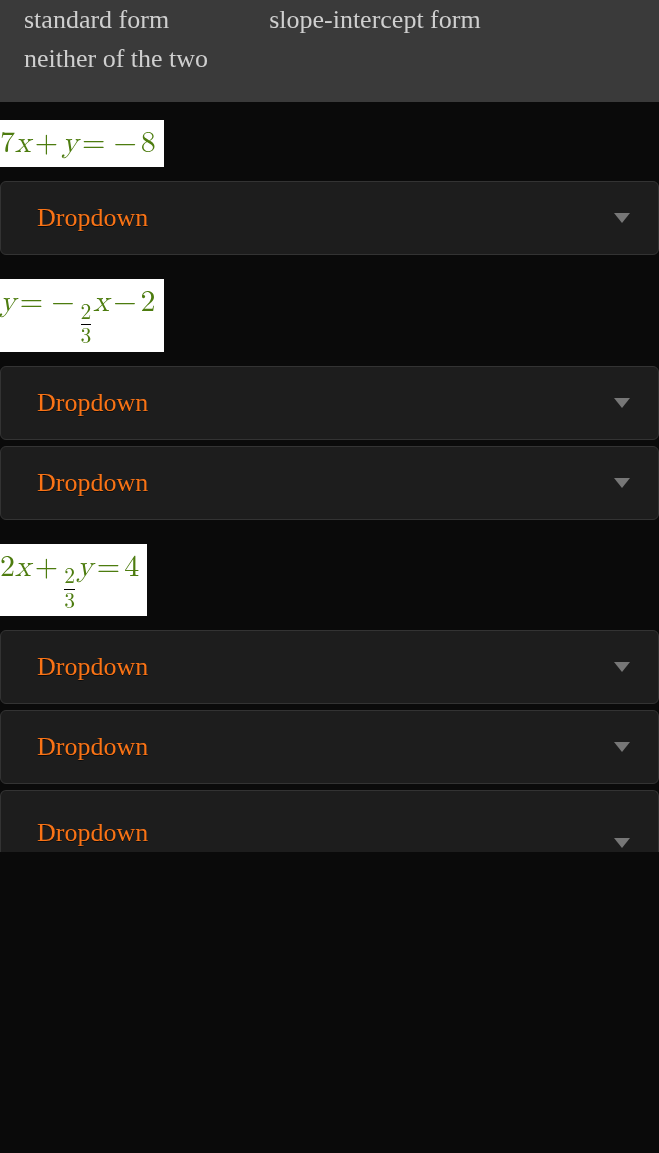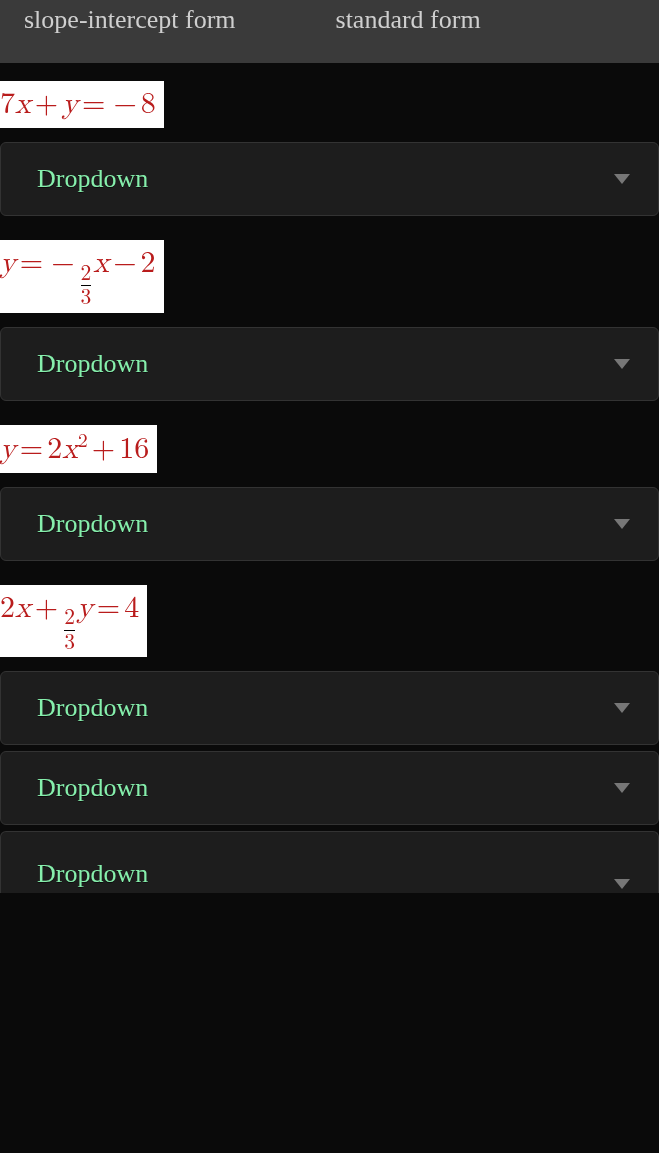--- a/index.html
+++ b/index.html
@@ -17,21 +17,21 @@
     font-size: 26px;
     color: #cfcfcf;
     line-height: 1.5;
   }
   .header-row1 {
     display: flex;
     gap: 100px;
   }
   .equation-box {
     background: #ffffff;
-    color: #b91c1c;
+    color: #4d7c0f;
     font-family: 'Cambria Math', 'Latin Modern Math', 'STIX Two Math', serif;
     font-size: 30px;
     font-style: italic;
     display: inline-block;
     padding: 4px 8px 4px 0;
     margin: 18px 12px 14px 0;
     line-height: 1.3;
   }
   .equation-box .num { font-style: normal; }
   .equation-box .op { font-style: normal; padding: 0 4px; }
@@ -59,42 +59,45 @@
     width: 100%;
     background: #1d1d1d;
     border: 1px solid #333;
     border-radius: 6px;
     height: 74px;
     display: flex;
     align-items: center;
     justify-content: space-between;
     padding: 0 28px 0 36px;
     margin-bottom: 6px;
-    color: #86efac;
+    color: #f97316;
     font-size: 26px;
     cursor: pointer;
   }
   .dropdown .label { text-shadow: 0 1px 0 rgba(0,0,0,0.6); }
   .chevron {
     width: 0; height: 0;
     border-left: 8px solid transparent;
     border-right: 8px solid transparent;
     border-top: 10px solid #777;
   }
   .items { padding: 0 0 0 0; }
   .item { }
   .item-last .dropdown { margin-bottom: 0; height: 62px; align-items: flex-end; padding-bottom: 4px; border-bottom: none; border-radius: 6px 6px 0 0; }
 </style>
 </head>
 <body>
 
 <div class="header">
   <div class="header-row1">
+    <span>standard form</span>
     <span>slope-intercept form</span>
-    <span>standard form</span>
+  </div>
+  <div>
+    <span>neither of the two</span>
   </div>
 </div>
 
 <div class="items">
 
   <div class="item">
     <div class="equation-box" title="7x + y = -8">
       <span class="num">7</span>x<span class="op">+</span>y<span class="op">=</span><span class="op">−</span><span class="num">8</span>
     </div>
     <div class="dropdown">
@@ -111,23 +114,20 @@
           <span class="fn">3</span>
         </span>x<span class="op">−</span><span class="num">2</span>
     </div>
     <div class="dropdown">
       <span class="label">Dropdown</span>
       <span class="chevron"></span>
     </div>
   </div>
 
   <div class="item">
-    <div class="equation-box" title="y = 2x^2 + 16">
-      y<span class="op">=</span><span class="num">2</span>x<span class="sup">2</span><span class="op">+</span><span class="num">16</span>
-    </div>
     <div class="dropdown">
       <span class="label">Dropdown</span>
       <span class="chevron"></span>
     </div>
   </div>
 
   <div class="item">
     <div class="equation-box" title="10x + (2/3)y = 11">
       <span class="num">2</span>x<span class="op">+</span><span class="frac">
           <span class="fn">2</span>

